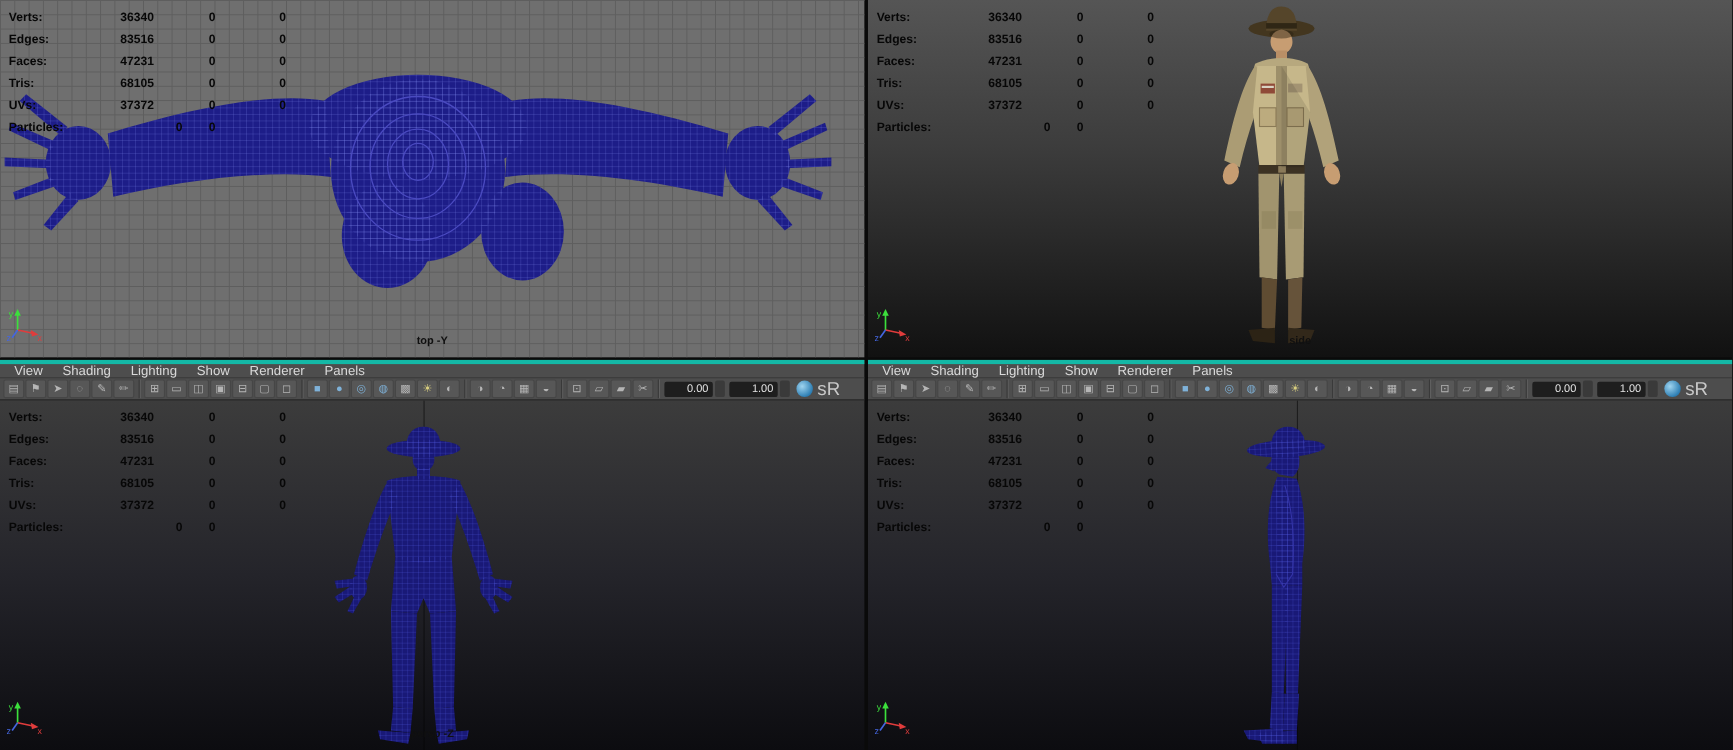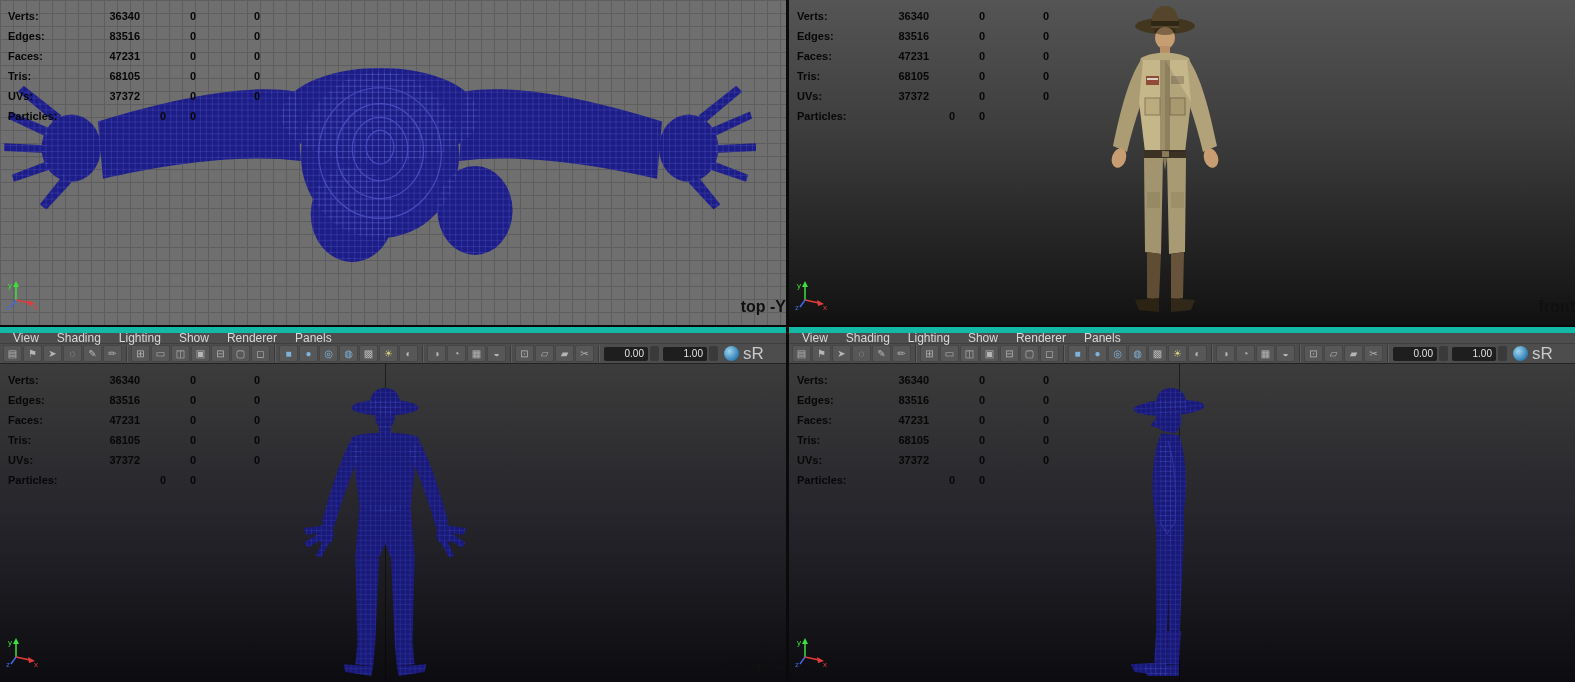--- a/index.html
+++ b/index.html
@@ -21,23 +21,23 @@
   .dark-bg{background:linear-gradient(#3c3c3c 0%,#24242a 50%,#0c0c10 100%)}
   .hud{position:absolute;left:8px;top:2px;z-index:5}
   .hud-row{display:flex;height:20px;align-items:flex-end;font-size:11px;font-weight:bold;color:#070707}
   .hud-label{width:92px}
   .hud-val{text-align:right}
   .hud-row .v1{width:40px}
   .hud-row .v2{width:56px}
   .hud-row .v3{width:64px}
   .hud-row.narrow .v1{width:66px}
   .hud-row.narrow .v2{width:30px}
-  .vp-label{position:absolute;left:0;right:0;bottom:9px;text-align:right;font-size:16px;font-weight:bold;color:#101010;z-index:6}
+  .vp-label{position:absolute;left:0;right:0;bottom:9px;text-align:center;font-size:10px;font-weight:bold;color:#101010;z-index:6}
   .gizmo{position:absolute;left:6px;bottom:14px;width:34px;height:34px;z-index:6}
-  .menubar{height:16px;background:#4d4d4d;display:flex;align-items:center;padding-left:4px;border-top:6px solid #14b8a6}
+  .menubar{height:16px;background:#4d4d4d;display:flex;align-items:center;padding-left:4px;border-top:4px solid #14b8a6}
   .menu-item{font-size:12px;color:#d9d9d9;padding:0 9px;cursor:default}
   .toolbar{height:21px;background:#4d4d4d;display:flex;align-items:center;padding:0 3px;border-top:1px solid #3e3e3e;border-bottom:1px solid #232323;overflow:hidden;white-space:nowrap}
   .tb-icon{width:19px;height:17px;margin-right:1px;background:#575757;border:1px solid #464646;border-radius:2px;display:flex;align-items:center;justify-content:center;font-size:10px;color:#b5b5b5;flex:0 0 auto}
   .tb-icon span{line-height:1}
   .tb-sep{width:2px;height:17px;margin:0 3px;border-left:1px solid #393939;border-right:1px solid #5f5f5f;flex:0 0 auto}
   .tb-field{width:44px;height:14px;background:#1e1e1e;color:#e2e2e2;font-size:10px;display:flex;align-items:center;justify-content:flex-end;padding-right:4px;border-radius:2px;margin:0 1px;flex:0 0 auto}
   .tb-step{width:9px;height:15px;background:#3a3a3a;border-radius:2px;margin:0 3px 0 1px;flex:0 0 auto}
   .tb-gpu{width:15px;height:15px;border-radius:50%;background:radial-gradient(circle at 35% 35%,#9fd4ef,#2e7fb4 70%,#1b5a86);margin:0 3px;flex:0 0 auto}
   .tb-sr{font-size:17px;color:#c9c9c9;margin-left:1px;flex:0 0 auto}
   .model{position:absolute;z-index:2}
@@ -214,21 +214,21 @@
             <span class="hud-val v1">37372</span>
             <span class="hud-val v2">0</span>
             <span class="hud-val v3">0</span>
           </div>
           <div class="hud-row narrow">
             <span class="hud-label">Particles:</span>
             <span class="hud-val v1">0</span>
             <span class="hud-val v2">0</span>
           </div>
         </div>
-      <div class="vp-label">front</div>
+      <div class="vp-label">side</div>
       <div class="gizmo"><svg width="34" height="34" viewBox="0 0 34 34">
             <line x1="10" y1="23" x2="10" y2="9" stroke="#3ce03c" stroke-width="1.5"></line>
             <polygon points="10,4 7,10 13,10" fill="#3ce03c"></polygon>
             <text x="2" y="11" fill="#3ce03c" font-size="8">y</text>
             <line x1="10" y1="23" x2="24" y2="26" stroke="#e03c3c" stroke-width="1.5"></line>
             <polygon points="29,27 22,23 23,29" fill="#e03c3c"></polygon>
             <text x="28" y="33" fill="#e03c3c" font-size="8">x</text>
             <line x1="10" y1="23" x2="5" y2="30" stroke="#4466e0" stroke-width="1.5"></line>
             <text x="0" y="33" fill="#4466e0" font-size="8">z</text>
           </svg></div>

